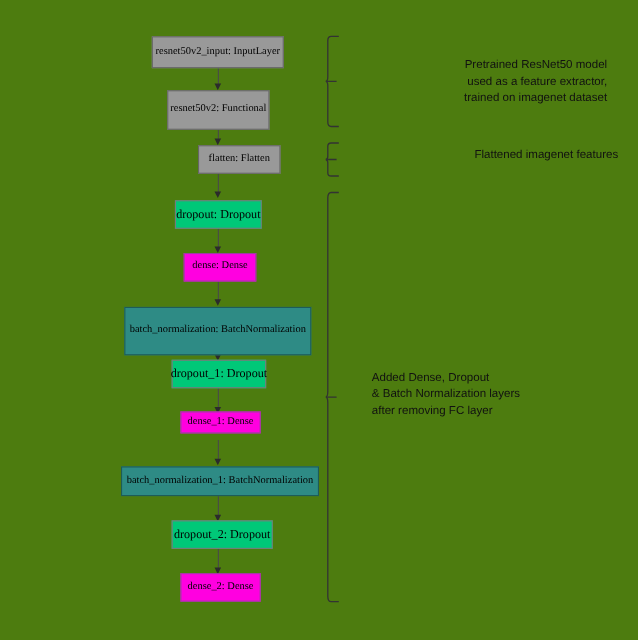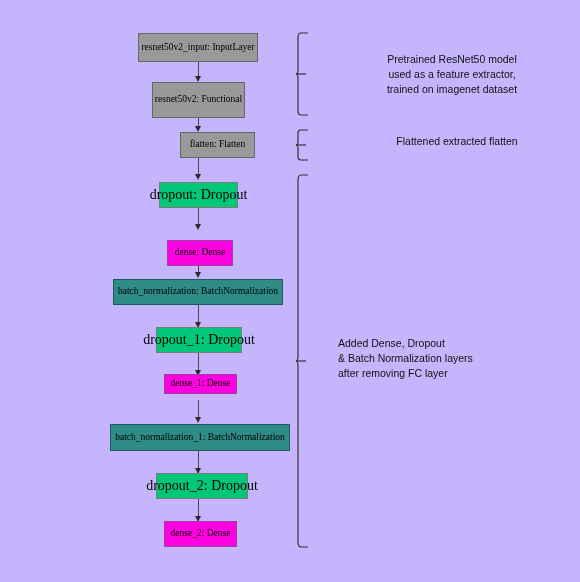--- a/index.html
+++ b/index.html
@@ -4,21 +4,21 @@
 <style>
   html, body {
     margin: 0;
     padding: 0;
     background: #ffffff;
   }
   #canvas {
     position: relative;
     width: 580px;
     height: 582px;
-    background: #c4b5fd;
+    background: #4d7c0f;
     overflow: hidden;
     font-family: "Liberation Serif", "DejaVu Serif", serif;
   }
 
   
   .node {
     position: absolute;
     box-sizing: border-box;
     display: flex;
     align-items: center;
@@ -30,21 +30,21 @@
     color: #000000;
   }
   .node-gray {
     background: #999999;
     border: 1px solid #666666;
     font-size: 9.5px;
   }
   .node-green {
     background: #00c878;
     border: 1px solid #7a7a7a;
-    font-size: 14px;
+    font-size: 11px;
   }
   .node-magenta {
     background: #ff00e0;
     border: 1px solid #9b3fa0;
     font-size: 9.5px;
   }
   .node-teal {
     background: #2e8b85;
     border: 1px solid #1d5c58;
     font-size: 9.5px;
@@ -73,21 +73,21 @@
   
   .annotation {
     position: absolute;
     font-family: "Liberation Sans", "DejaVu Sans", sans-serif;
     font-size: 10.5px;
     line-height: 1.45;
     color: #111111;
     white-space: pre-line;
   }
   .ann-center { text-align: left; }
-  .ann-left { text-align: center; }
+  .ann-left { text-align: right; }
 </style>
 </head>
 <body>
 
 <div id="canvas">
 
   <div class="edge" style="left:198px; top:62px;  height:16px;"></div>
   <div class="arrowhead" style="left:194.5px; top:76px;"></div>
 
   <div class="edge" style="left:198px; top:110px; height:17px;"></div>
@@ -126,25 +126,25 @@
   </div>
 
   <div class="node node-gray" style="left:180px; top:132px; width:75px; height:26px;">
     <span>flatten: Flatten</span>
   </div>
 
   <div class="node node-green" style="left:159px; top:182px; width:79px; height:26px;">
     <span>dropout: Dropout</span>
   </div>
 
-  <div class="node node-magenta" style="left:167px; top:230px; width:66px; height:26px;margin-top:10px;">
+  <div class="node node-magenta" style="left:167px; top:230px; width:66px; height:26px;">
     <span>dense: Dense</span>
   </div>
 
-  <div class="node node-teal" style="left:113px; top:279px; width:170px; height:26px;text-align:right;">
+  <div class="node node-teal" style="left:113px; top:279px; width:170px; height:44px;text-align:right;">
     <span>batch_normalization: BatchNormalization</span>
   </div>
 
   <div class="node node-green" style="left:156px; top:327px; width:86px; height:26px;">
     <span>dropout_1: Dropout</span>
   </div>
 
   <div class="node node-magenta" style="left:164px; top:374px; width:73px; height:20px;">
     <span>dense_1: Dense</span>
   </div>
@@ -173,19 +173,19 @@
 
   <svg class="brace" style="left:296px; top:172px;" width="34" height="378" viewBox="0 0 34 378">
     <path d="M 12 3 L 5 3 Q 2 3 2 8 L 2 184 Q 2 189 0 189 Q 2 189 2 194 L 2 370 Q 2 375 5 375 L 12 375" fill="none" stroke="#333333" stroke-width="1.2"></path>
     <path d="M 0 189 L 10 189" fill="none" stroke="#333333" stroke-width="1.2"></path>
   </svg>
 
   <div class="annotation ann-left" style="left:352px; top:52px; width:200px;">Pretrained ResNet50 model
 used as a feature extractor,
 trained on imagenet dataset</div>
 
-  <div class="annotation ann-left" style="left:352px; top:134px; width:210px;">Flattened extracted flatten</div>
+  <div class="annotation ann-left" style="left:352px; top:134px; width:210px;">Flattened imagenet features</div>
 
   <div class="annotation ann-center" style="left:338px; top:336px; width:200px;">Added Dense, Dropout
 &amp; Batch Normalization layers
 after removing FC layer</div>
 
 </div>
 
 </body></html>

